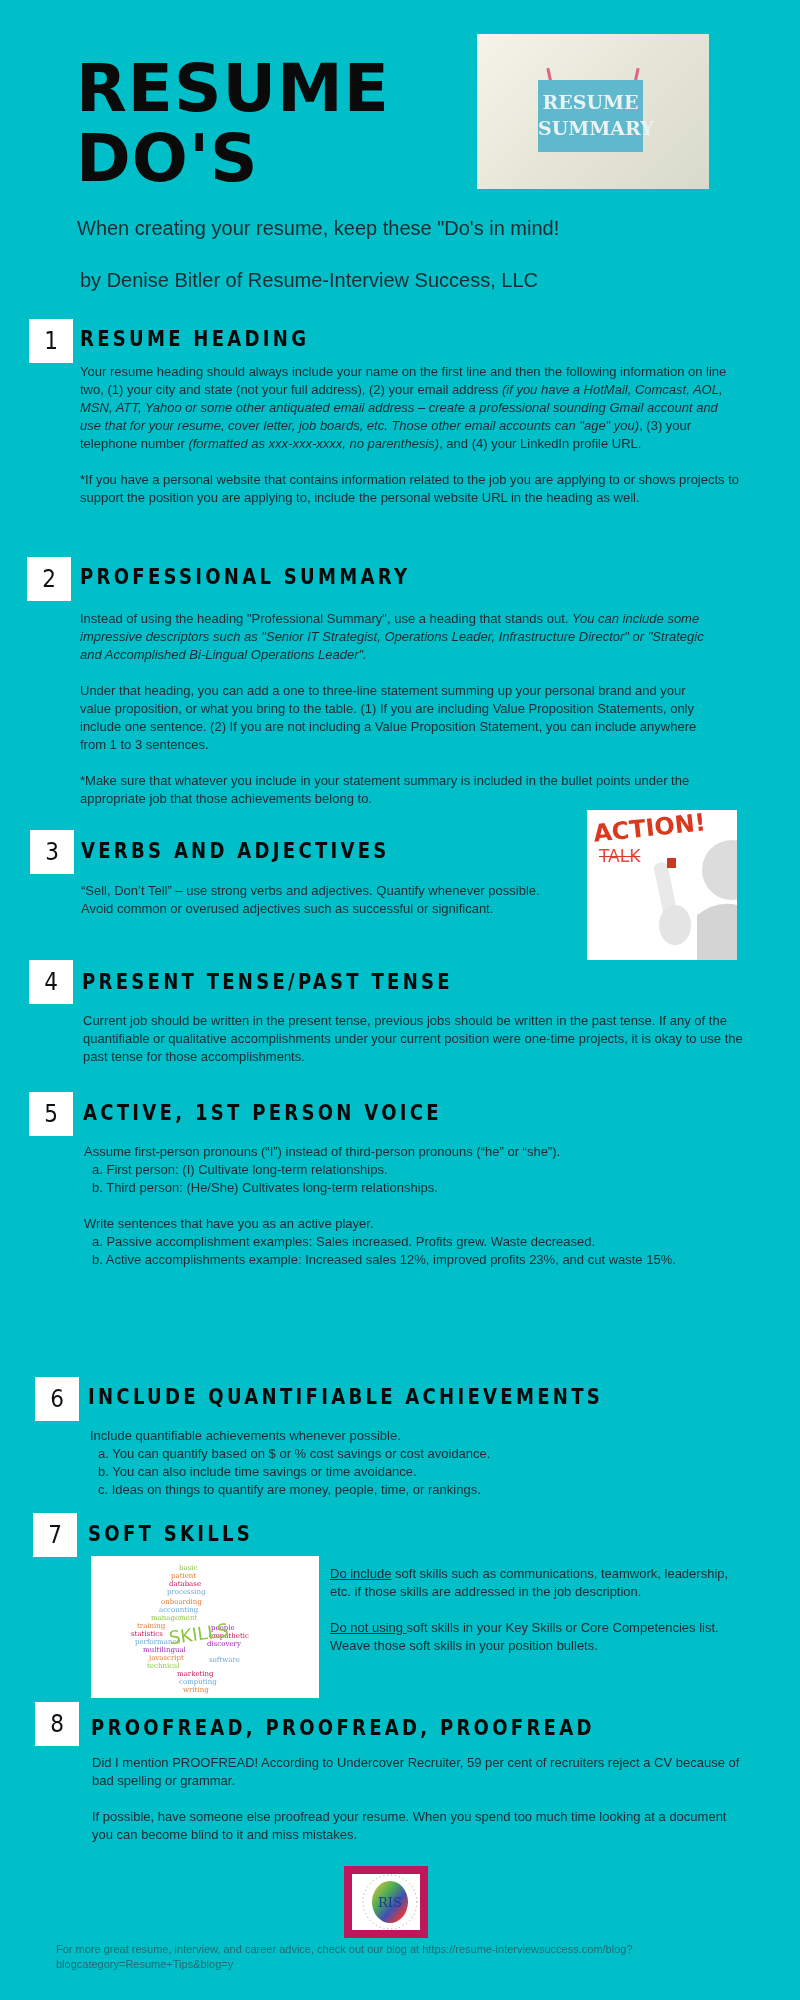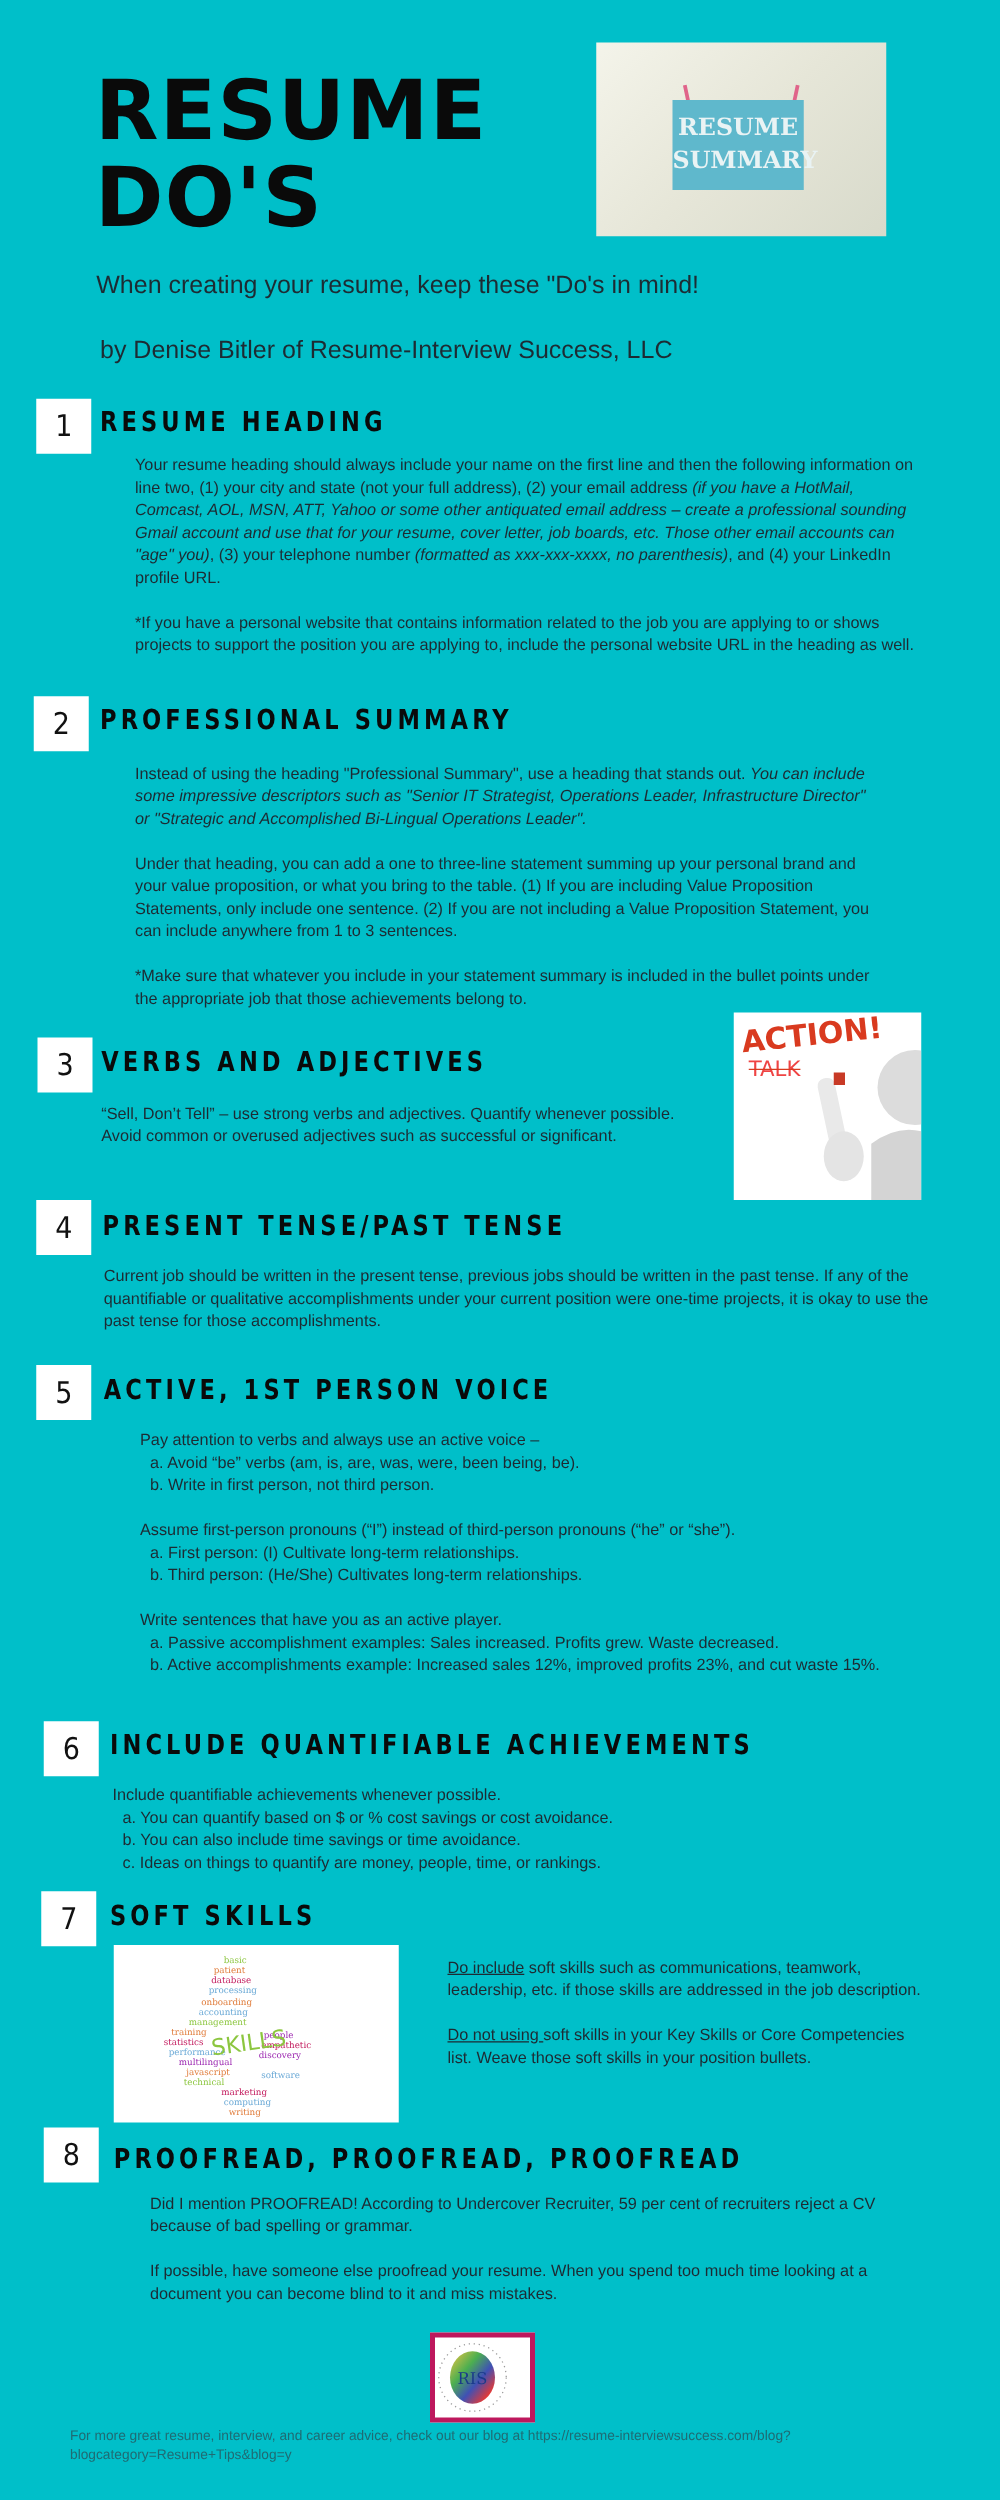--- a/index.html
+++ b/index.html
@@ -62,33 +62,33 @@
     color: #0a0a0a;
     transform: scaleX(0.82);
     transform-origin: left center;
     white-space: nowrap;
   }
   .body-text {
     font-size: 13px; line-height: 18px; color: #1d2b33;
   }
   .body-text i { font-style: italic; }
   .body-text u { text-decoration: underline; }
-  .para { margin-bottom: 18px; margin-left: 28px; }
+  .para { margin-bottom: 18px; }
   ol.alpha { list-style: none; padding-left: 8px; }
   ol.alpha li { padding-left: 18px; text-indent: -18px; }
   .action-img {
     left: 587px; top: 810px; width: 150px; height: 150px; background: #fff; overflow: hidden;
   }
   .wordcloud {
     left: 91px; top: 1556px; width: 228px; height: 142px; background: #fff; overflow: hidden;
   }
   .logo {
     left: 344px; top: 1866px; width: 84px; height: 72px;
-    background: #fff; border: 4px solid #be185d;
-    display:flex; align-items:center; justify-content:flex-start;
+    background: #fff; border: 8px solid #be185d;
+    display:flex; align-items:center; justify-content:flex-end;
   }
   .footer {
     left: 56px; top: 1942px; width: 640px;
     font-size: 11px; line-height: 15px; color: #1f6b73;
   }
 </style>
 </head>
 <body>
 
 <div class="abs title">
@@ -146,27 +146,20 @@
   </svg>
 </div>
 
 <div class="abs num-box" style="left:29px;top:960px;">4</div>
 <div class="abs sec-title" style="left:82px;top:969px;">PRESENT TENSE/PAST TENSE</div>
 <div class="abs body-text" style="left:83px;top:1012px;width:660px;">Current job should be written in the present tense, previous jobs should be written in the past tense.  If any of the quantifiable or qualitative accomplishments under your current position were one-time projects, it is okay to use the past tense for those accomplishments.</div>
 
 <div class="abs num-box" style="left:29px;top:1092px;">5</div>
 <div class="abs sec-title" style="left:83px;top:1100px;">ACTIVE, 1ST PERSON VOICE</div>
 <div class="abs body-text" style="left:84px;top:1143px;width:640px;">
-  <div class="para">
-    <div>Pay attention to verbs and always use an active voice –</div>
-    <ol class="alpha">
-      <li>a.  Avoid “be” verbs (am, is, are, was, were, been being, be).</li>
-      <li>b.  Write in first person, not third person.</li>
-    </ol>
-  </div>
   <div class="para">
     <div>Assume first-person pronouns (“I”) instead of third-person pronouns (“he” or “she”).</div>
     <ol class="alpha">
       <li>a.  First person: (I) Cultivate long-term relationships.</li>
       <li>b.  Third person: (He/She) Cultivates long-term relationships.</li>
     </ol>
   </div>
   <div class="para">
     <div>Write sentences that have you as an active player.</div>
     <ol class="alpha">

